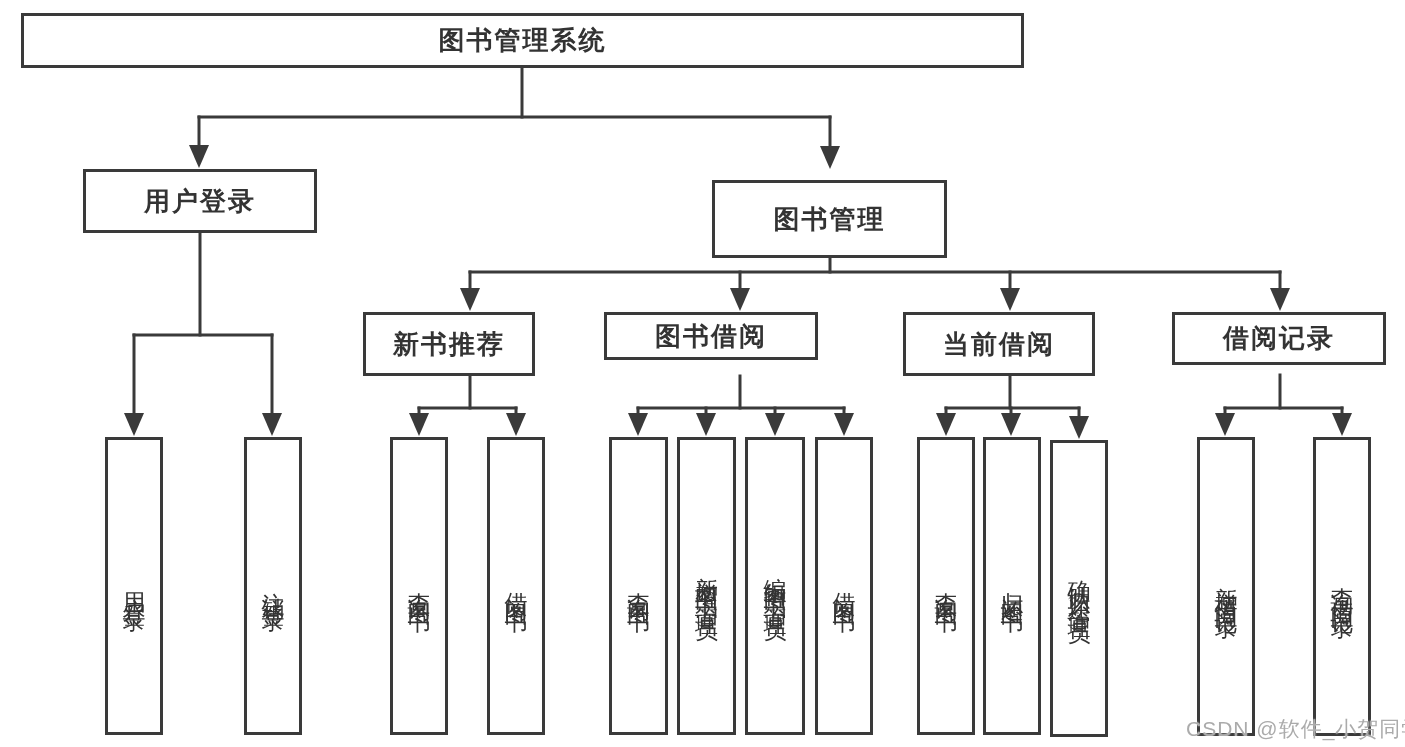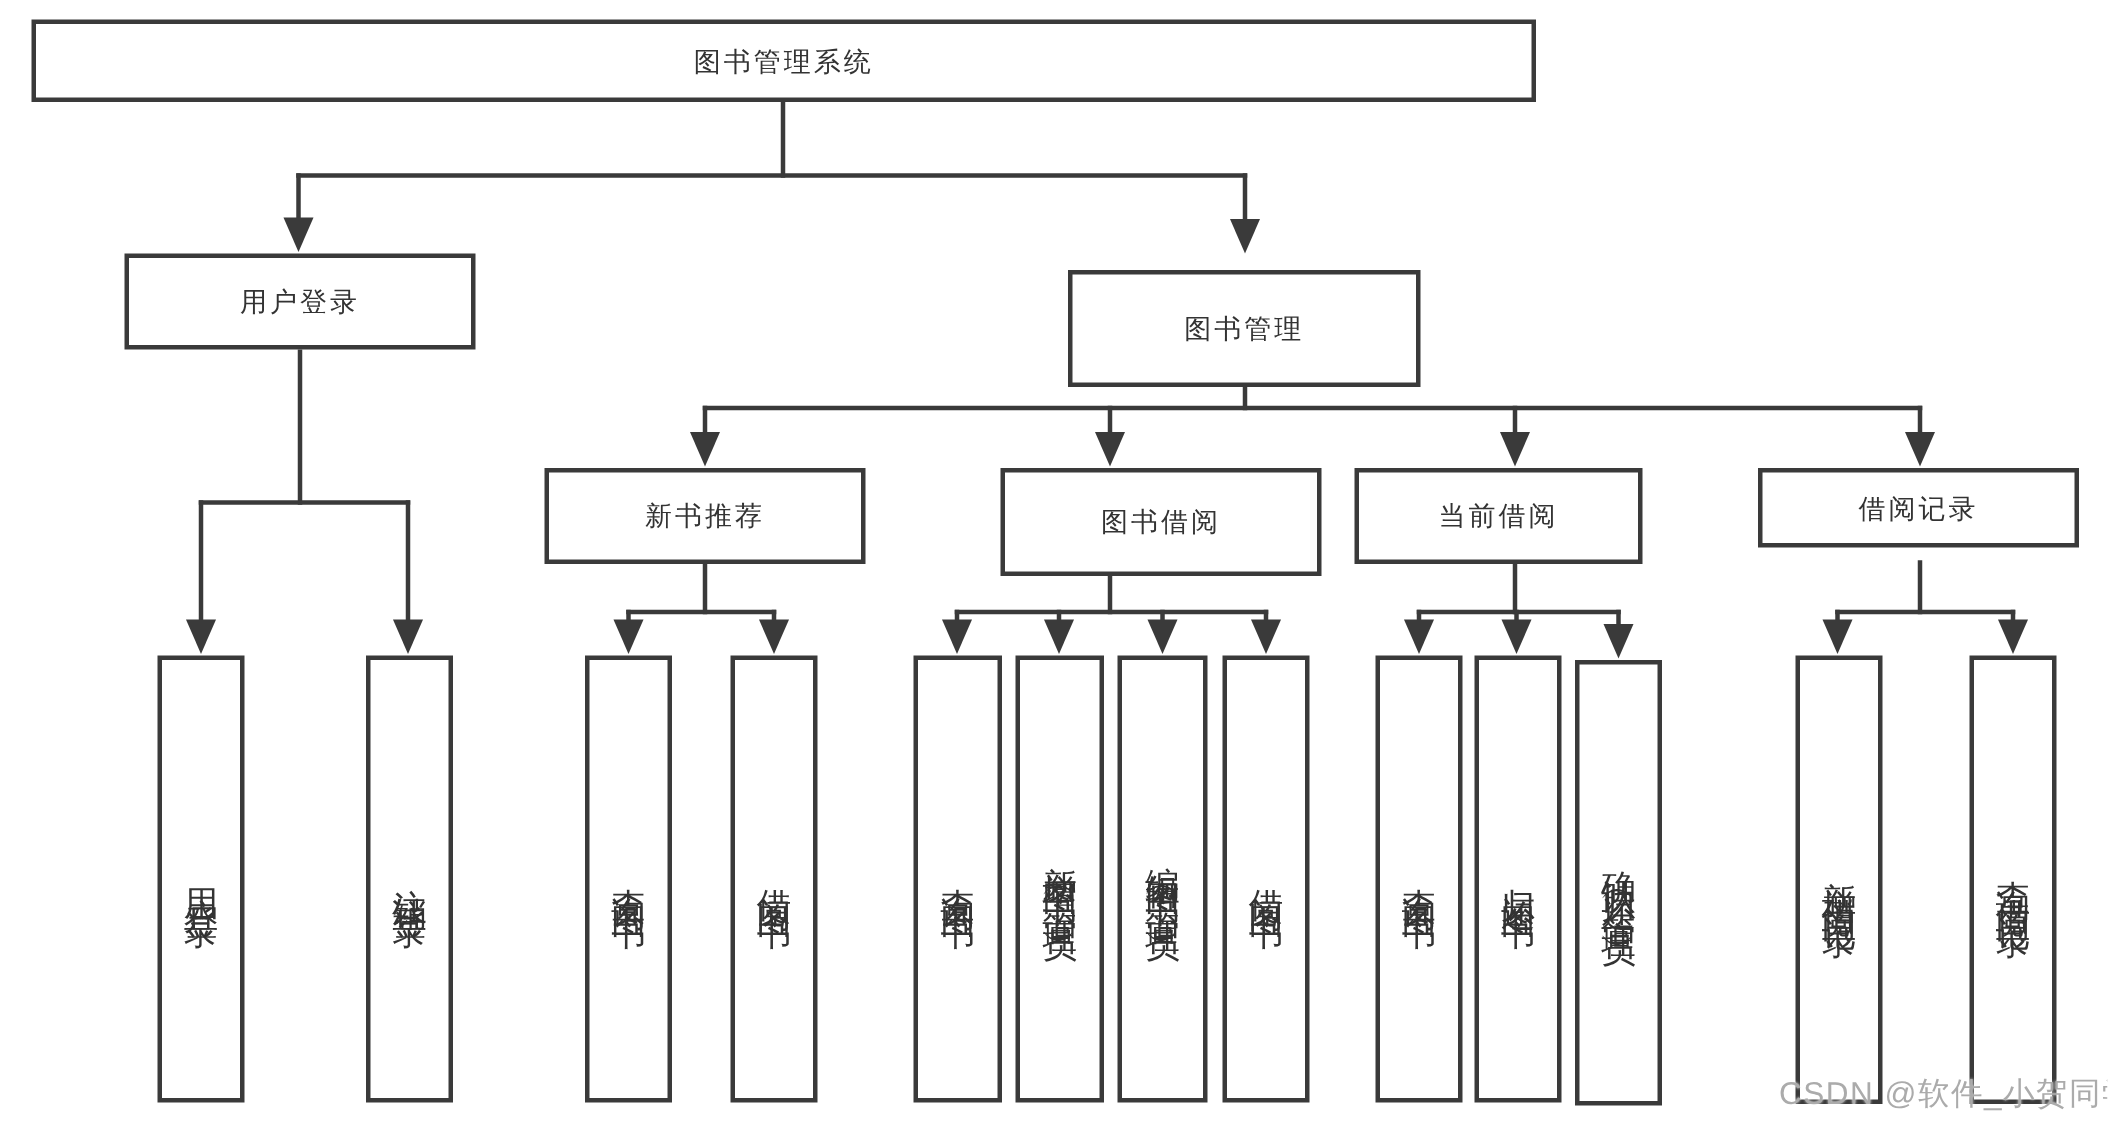--- a/index.html
+++ b/index.html
@@ -13,21 +13,21 @@
   }
   #wires{position:absolute;left:0;top:0;width:1405px;height:747px;pointer-events:none;}
   .hbox,.vbox{
     position:absolute;
     box-sizing:border-box;
     border:3px solid #3a3a3a;
     background:#ffffff;
     display:flex;align-items:center;justify-content:center;
   }
   .hlabel{
-    font-size:18px;color:#333333;letter-spacing:2px;white-space:nowrap;
+    font-size:26px;color:#333333;letter-spacing:2px;white-space:nowrap;font-weight:bold;
   }
   .vlabel{
     writing-mode:vertical-rl;
     text-orientation:mixed;
     font-size:23px;color:#333333;letter-spacing:6px;
     line-height:1;
   }
   .watermark{
     position:absolute;left:1186px;top:715px;
     font-size:21px;color:#ababab;letter-spacing:1px;
@@ -110,24 +110,24 @@
     <span class="hlabel">图书管理系统</span>
   </div>
 
   <div class="hbox" style="left:83px;top:169px;width:234px;height:64px">
     <span class="hlabel">用户登录</span>
   </div>
   <div class="hbox" style="left:712px;top:180px;width:235px;height:78px">
     <span class="hlabel">图书管理</span>
   </div>
 
-  <div class="hbox" style="left:363px;top:312px;width:214px;height:64px">
+  <div class="hbox" style="left:363px;top:312px;width:172px;height:64px">
     <span class="hlabel">新书推荐</span>
   </div>
-  <div class="hbox" style="left:667px;top:312px;width:214px;height:72px">
+  <div class="hbox" style="left:604px;top:312px;width:214px;height:48px">
     <span class="hlabel">图书借阅</span>
   </div>
   <div class="hbox" style="left:903px;top:312px;width:192px;height:64px">
     <span class="hlabel">当前借阅</span>
   </div>
   <div class="hbox" style="left:1172px;top:312px;width:214px;height:53px">
     <span class="hlabel">借阅记录</span>
   </div>
 
   <div class="vbox" style="left:105px;top:437px;width:58px;height:298px">

